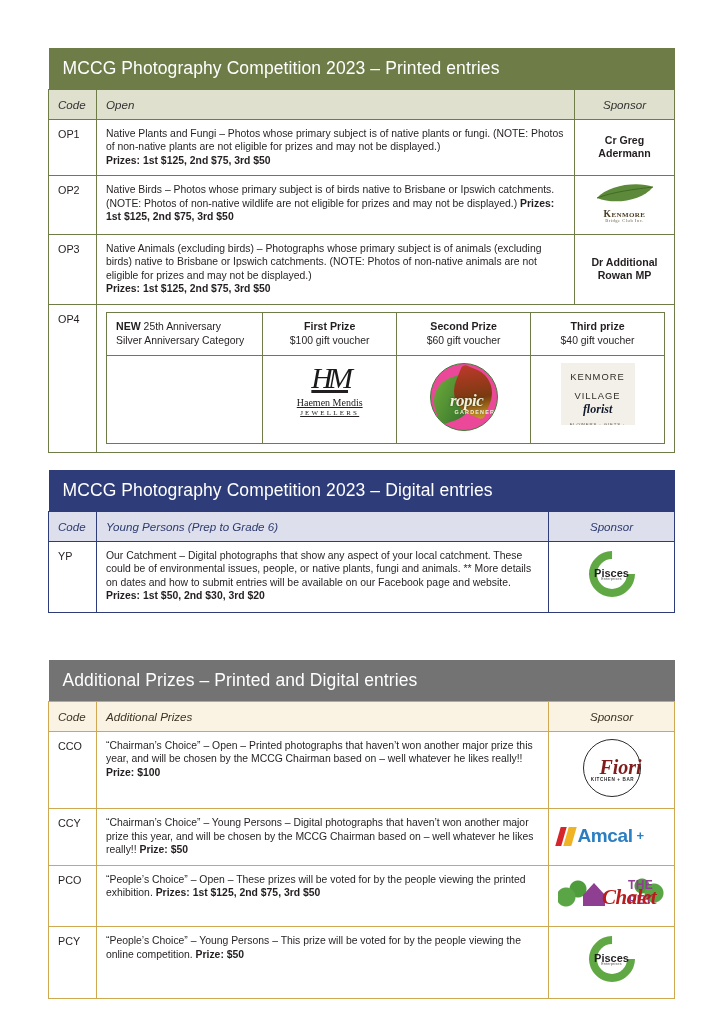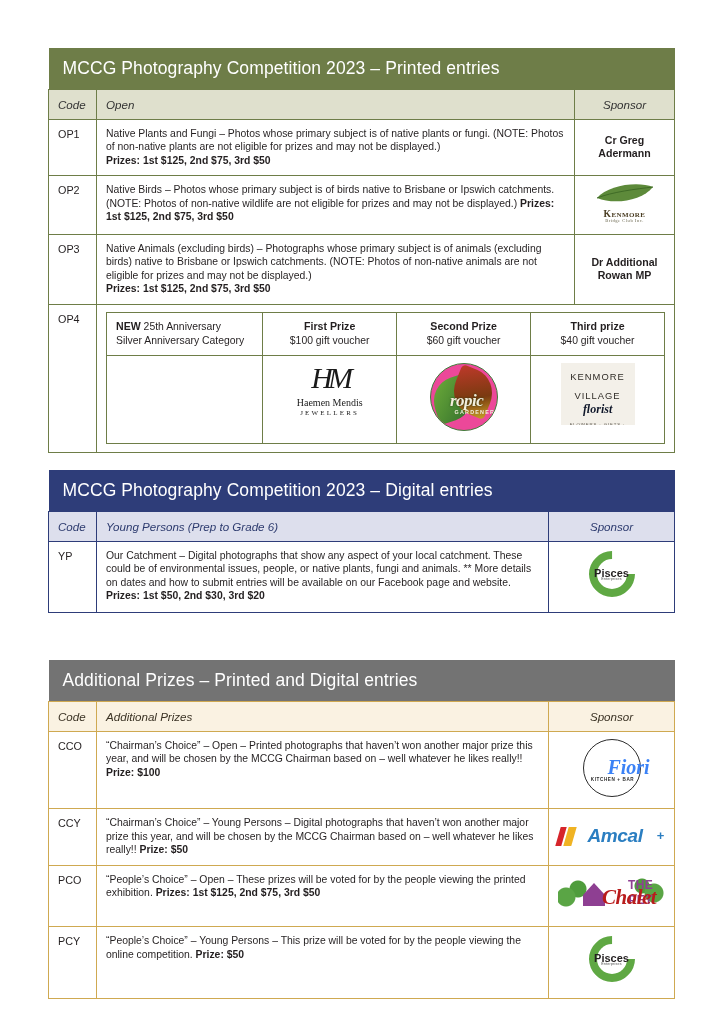--- a/index.html
+++ b/index.html
@@ -82,21 +82,21 @@
 
   
   .kbc { width: 74px; text-align: center; line-height: 1; }
   .kbc .nm { font-family: "Liberation Serif", serif; font-size: 9.6px;
              letter-spacing: .4px; color: #4a3d22; font-variant: small-caps;
              font-weight: 700; margin-top: 1px; }
   .kbc .sb { font-family: "Liberation Serif", serif; font-size: 4.6px;
              letter-spacing: .5px; color: #6e6a52; margin-top: 1px; }
 
   
-  .hm { width: 96px; text-align: center; line-height: 1; }
+  .hm { width: 96px; text-align: center; line-height: 1; text-decoration: underline; }
   .hm .mono { font-family: "Liberation Serif", serif; font-size: 30px;
               font-style: italic; color: #1a1a1a; letter-spacing: -5px; }
   .hm .nm { font-family: "Liberation Serif", serif; font-size: 10px;
             color: #1a1a1a; margin-top: 5px; }
   .hm .sb { font-family: "Liberation Serif", serif; font-size: 7px;
             letter-spacing: 2.2px; color: #1a1a1a; margin-top: 2px; }
 
   
   .tg { width: 68px; height: 68px; border-radius: 50%;
         border: 1.6px solid #3f7d3a; position: relative; overflow: hidden;
@@ -131,28 +131,28 @@
               border: 8px solid #5fa843; border-radius: 50%;
               border-right-color: transparent; transform: rotate(-45deg); }
   .pis .nm { position: absolute; left: 0; top: 17px; width: 62px; text-align: center;
              font-size: 11px; font-weight: 700; color: #231f20; }
   .pis .sb { position: absolute; left: 0; top: 28px; width: 62px; text-align: center;
              font-size: 3.6px; letter-spacing: .2px; color: #4c4c4c; }
 
   
   .fio { width: 58px; height: 58px; border-radius: 50%; border: 1.4px solid #2b2b2b;
          position: relative; }
-  .fio .nm { position: absolute; left: 16px; top: 14px; width: 58px; text-align: center;
+  .fio .nm { position: absolute; left: 8px; top: 14px; width: 58px; text-align: center;
              font-family: "Liberation Serif", serif; font-style: italic;
-             font-weight: 700; font-size: 20px; color: #3b82f6; }
+             font-weight: 700; font-size: 20px; color: #7f1d1d; }
   .fio .sb { position: absolute; left: 0; top: 37px; width: 58px; text-align: center;
              font-size: 4.6px; letter-spacing: .6px; color: #2b2b2b; font-weight: 700; }
 
   
-  .amc { display: flex; align-items: center; gap: 14px; font-style: italic; }
+  .amc { display: flex; align-items: center; gap: 4px; }
   .amc .sl { display: flex; gap: 1.5px; transform: skewX(-16deg); }
   .amc .s1 { width: 6px; height: 19px; background: #d6252b; }
   .amc .s2 { width: 8px; height: 19px; background: #f0b323; }
   .amc .nm { font-size: 19px; font-weight: 700; color: #2b7ec1;
              letter-spacing: -.4px; }
   .amc .pl { font-size: 13px; font-weight: 700; color: #2b7ec1;
              vertical-align: super; }
 
   
   .pc { width: 108px; height: 42px; position: relative; overflow: hidden; }

